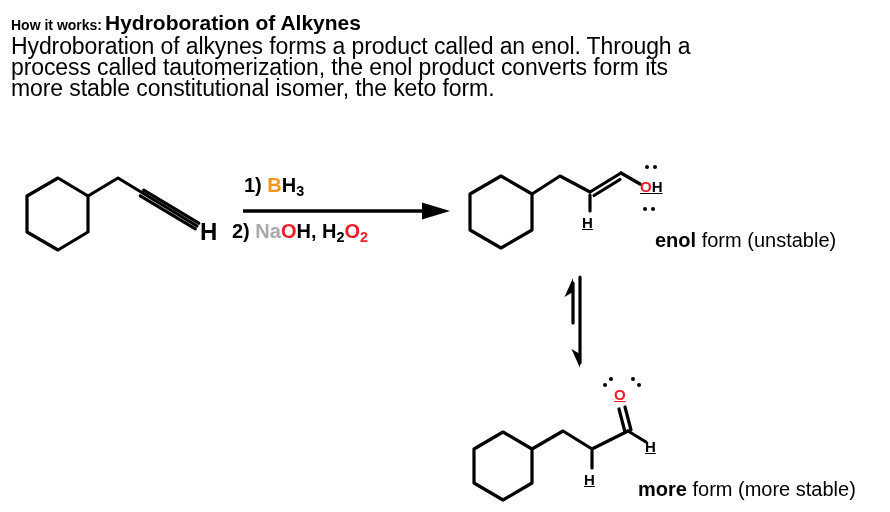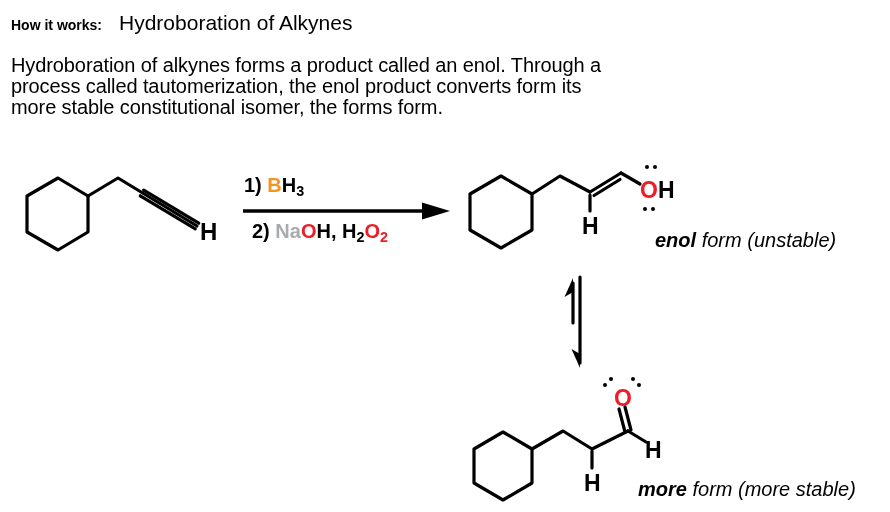--- a/index.html
+++ b/index.html
@@ -4,51 +4,51 @@
 <style>
   html,body{margin:0;padding:0;background:#ffffff;}
   .canvas{
     position:relative;width:890px;height:512px;background:#ffffff;overflow:hidden;
     font-family:"Liberation Sans","DejaVu Sans",sans-serif;color:#000;
   }
   .abs{position:absolute;line-height:1;white-space:nowrap;}
   
   .title{position:absolute;left:11px;top:11px;white-space:nowrap;}
   .title-prefix{font-size:14px;font-weight:bold;}
-  .title-main{font-size:21px;font-weight:normal;margin-left:17px;}
-  .intro{position:absolute;left:11px;top:55px;font-size:20px;line-height:21px;letter-spacing:-0.1px;}
+  .title-main{font-size:21px;font-weight:bold;margin-left:3px;}
+  .intro{position:absolute;left:11px;top:36px;font-size:23px;line-height:21px;letter-spacing:-0.1px;}
   
   .reagent{font-size:20px;font-weight:bold;}
   .reagent sub{font-size:0.72em;vertical-align:-0.28em;line-height:0;}
   .orange{color:#F7941D;}
   .red{color:#EE1C25;}
   .gray{color:#A8AAAD;}
   
-  .atom{font-weight:bold;font-size:23px;}
+  .atom{font-weight:bold;font-size:15px;text-decoration:underline;}
   .atom-lg{font-weight:bold;font-size:24px;}
   
-  .mol-label{font-size:20px;font-style:italic;text-align:right;}
+  .mol-label{font-size:20px;text-align:right;}
   .mol-label .bi{font-weight:bold;}
   svg{position:absolute;left:0;top:0;}
   .bond{stroke:#000;stroke-width:3.2;fill:none;stroke-linecap:round;stroke-linejoin:round;}
   .arrowline{stroke:#000;stroke-width:3.5;fill:none;}
   .fillblk{fill:#000;stroke:none;}
 </style>
 </head>
 <body>
 
 <div class="canvas">
 
   <div class="title">
     <span class="title-prefix">How it works:</span><span class="title-main">Hydroboration of Alkynes</span>
   </div>
   <div class="intro">
     <div>Hydroboration of alkynes forms a product called an enol. Through a</div>
     <div>process called tautomerization, the enol product converts form its</div>
-    <div>more stable constitutional isomer, the forms form.</div>
+    <div>more stable constitutional isomer, the keto form.</div>
   </div>
 
   <svg width="890" height="512" viewBox="0 0 890 512">
 
     <g>
       <polygon class="bond" points="58,178 88,196 88,232 58,250 27,232 27,196"></polygon>
       <polyline class="bond" points="88,196 118,178 197,226"></polyline>
       <line class="bond" x1="143.7" y1="190.2" x2="198.7" y2="223.2"></line>
       <line class="bond" x1="140.3" y1="195.8" x2="195.3" y2="228.8"></line>
     </g>
@@ -92,21 +92,21 @@
       <circle class="fillblk" cx="605" cy="385" r="2"></circle>
       <circle class="fillblk" cx="611" cy="379" r="2"></circle>
       <circle class="fillblk" cx="633" cy="379" r="2"></circle>
       <circle class="fillblk" cx="639" cy="385" r="2"></circle>
     </g>
   </svg>
 
   <div class="abs reagent" style="left:244px;top:175px;">
     <span>1) </span><span class="orange">B</span><span>H</span><sub>3</sub>
   </div>
-  <div class="abs reagent" style="left:252px;top:221px;">
+  <div class="abs reagent" style="left:232px;top:221px;">
     <span>2) </span><span class="gray">Na</span><span class="red">O</span><span>H, H</span><sub>2</sub><span class="red">O</span><sub class="red">2</sub>
   </div>
 
   <span class="abs atom-lg" style="left:200px;top:220px;">H</span>
 
   <span class="abs atom" style="left:582px;top:215px;">H</span>
   <span class="abs atom" style="left:640px;top:179px;"><span class="red">O</span><span>H</span></span>
 
   <span class="abs atom red" style="left:614px;top:387px;">O</span>
   <span class="abs atom" style="left:645px;top:439px;">H</span>

